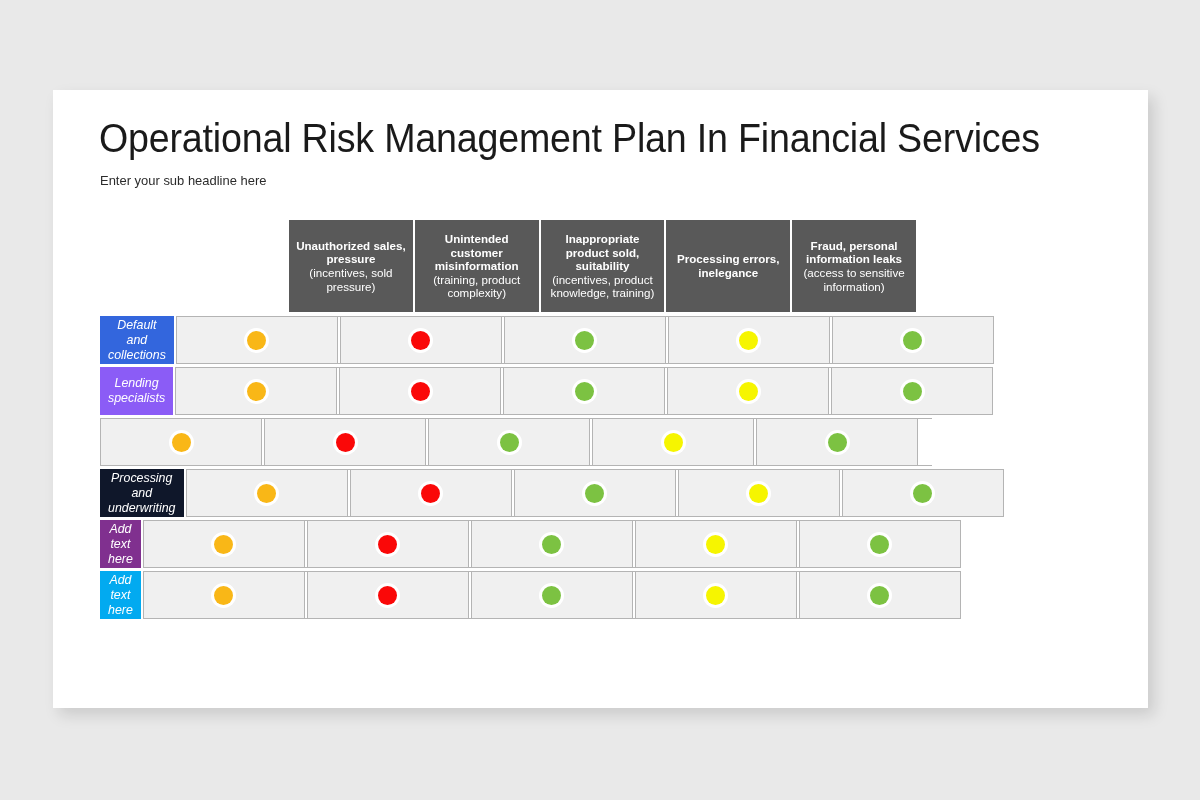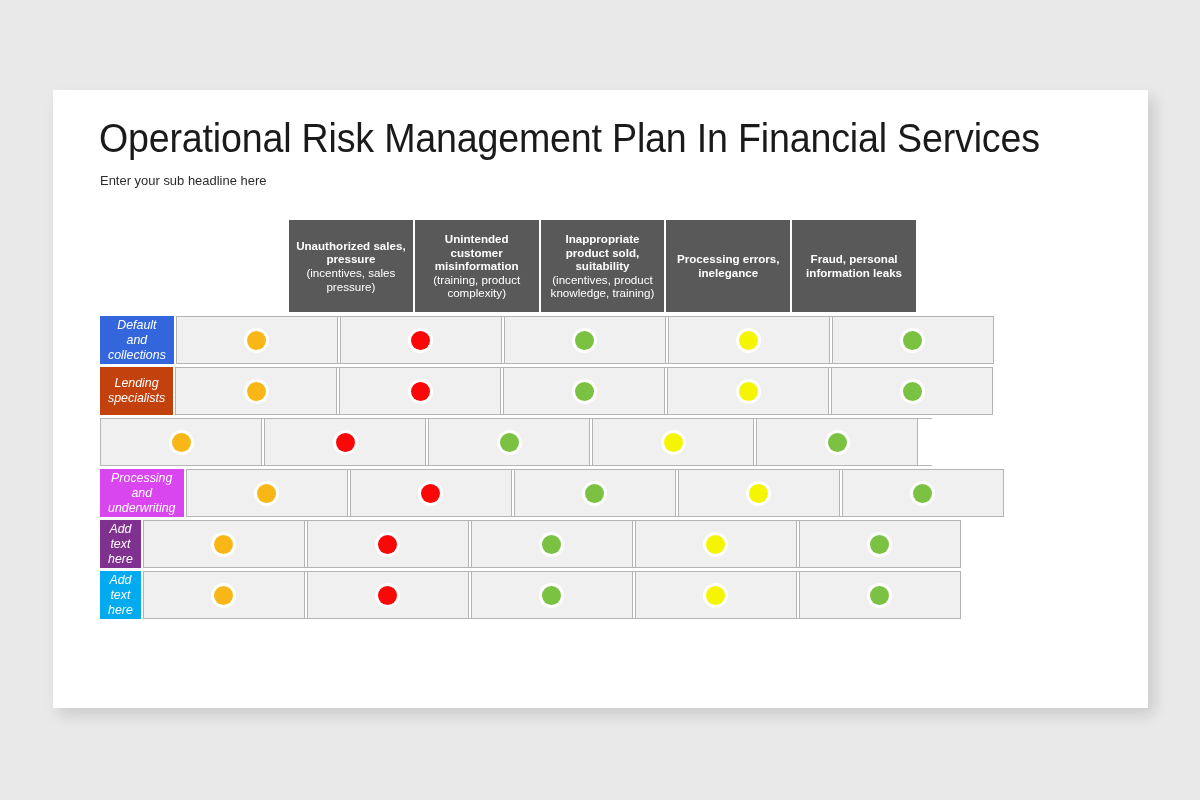--- a/index.html
+++ b/index.html
@@ -149,35 +149,36 @@
 
 <div class="slide">
 
   <div class="title">Operational Risk Management Plan In Financial Services</div>
   <div class="subtitle">Enter your sub headline here</div>
 
   <div class="matrix">
     <div class="matrix-head">
         <div class="head-cell" style="background: rgb(89, 89, 89); color: rgb(255, 255, 255);">
           <div class="head-main">Unauthorized sales, pressure</div>
-          <div class="head-sub">(incentives, sales pressure)</div>
+          <div class="head-sub">(incentives, sold pressure)</div>
         </div>
         <div class="head-cell" style="background: rgb(89, 89, 89); color: rgb(255, 255, 255);">
           <div class="head-main">Unintended customer misinformation</div>
           <div class="head-sub">(training, product complexity)</div>
         </div>
         <div class="head-cell" style="background: rgb(89, 89, 89); color: rgb(255, 255, 255);">
           <div class="head-main">Inappropriate product sold, suitability</div>
           <div class="head-sub">(incentives, product knowledge, training)</div>
         </div>
         <div class="head-cell" style="background: rgb(89, 89, 89); color: rgb(255, 255, 255);">
           <div class="head-main">Processing errors, inelegance</div>
         </div>
         <div class="head-cell" style="background: rgb(89, 89, 89); color: rgb(255, 255, 255);">
           <div class="head-main">Fraud, personal information leaks</div>
+          <div class="head-sub">(access to sensitive information)</div>
         </div>
       </div>
     <div class="matrix-body">
         <div class="mrow">
           <div class="row-label" style="background: rgb(51, 102, 221);">Default and collections</div>
           <div class="cells" style="border-top-color: rgb(180, 180, 180); border-bottom-color: rgb(180, 180, 180);">
             <div class="cell" style="background: rgb(240, 240, 240); border-left-color: rgb(180, 180, 180); border-right-color: rgb(180, 180, 180);">
               <div class="dot" style="background: rgb(249, 183, 23);"></div>
             </div>
             <div class="cell" style="background: rgb(240, 240, 240); border-left-color: rgb(180, 180, 180); border-right-color: rgb(180, 180, 180);">
@@ -188,60 +189,60 @@
             </div>
             <div class="cell" style="background: rgb(240, 240, 240); border-left-color: rgb(180, 180, 180); border-right-color: rgb(180, 180, 180);">
               <div class="dot" style="background: rgb(246, 245, 0);"></div>
             </div>
             <div class="cell" style="background: rgb(240, 240, 240); border-left-color: rgb(180, 180, 180); border-right-color: rgb(180, 180, 180);">
               <div class="dot" style="background: rgb(124, 194, 66);"></div>
             </div>
           </div>
         </div>
         <div class="mrow">
-          <div class="row-label" style="background: #c2410c;">Lending specialists</div>
-          <div class="cells" style="border-top-color: rgb(180, 180, 180); border-bottom-color: rgb(180, 180, 180);">
-            <div class="cell" style="background: rgb(240, 240, 240); border-left-color: rgb(180, 180, 180); border-right-color: rgb(180, 180, 180);">
-              <div class="dot" style="background: rgb(249, 183, 23);"></div>
-            </div>
-            <div class="cell" style="background: rgb(240, 240, 240); border-left-color: rgb(180, 180, 180); border-right-color: rgb(180, 180, 180);">
-              <div class="dot" style="background: rgb(250, 8, 8);"></div>
-            </div>
-            <div class="cell" style="background: rgb(240, 240, 240); border-left-color: rgb(180, 180, 180); border-right-color: rgb(180, 180, 180);">
-              <div class="dot" style="background: rgb(124, 194, 66);"></div>
-            </div>
-            <div class="cell" style="background: rgb(240, 240, 240); border-left-color: rgb(180, 180, 180); border-right-color: rgb(180, 180, 180);">
-              <div class="dot" style="background: rgb(246, 245, 0);"></div>
-            </div>
-            <div class="cell" style="background: rgb(240, 240, 240); border-left-color: rgb(180, 180, 180); border-right-color: rgb(180, 180, 180);">
-              <div class="dot" style="background: rgb(124, 194, 66);"></div>
-            </div>
-          </div>
-        </div>
-        <div class="mrow">
-          <div class="cells" style="border-top-color: rgb(180, 180, 180); border-bottom-color: rgb(180, 180, 180);">
-            <div class="cell" style="background: rgb(240, 240, 240); border-left-color: rgb(180, 180, 180); border-right-color: rgb(180, 180, 180);">
-              <div class="dot" style="background: rgb(249, 183, 23);"></div>
-            </div>
-            <div class="cell" style="background: rgb(240, 240, 240); border-left-color: rgb(180, 180, 180); border-right-color: rgb(180, 180, 180);">
-              <div class="dot" style="background: rgb(250, 8, 8);"></div>
-            </div>
-            <div class="cell" style="background: rgb(240, 240, 240); border-left-color: rgb(180, 180, 180); border-right-color: rgb(180, 180, 180);">
-              <div class="dot" style="background: rgb(124, 194, 66);"></div>
-            </div>
-            <div class="cell" style="background: rgb(240, 240, 240); border-left-color: rgb(180, 180, 180); border-right-color: rgb(180, 180, 180);">
-              <div class="dot" style="background: rgb(246, 245, 0);"></div>
-            </div>
-            <div class="cell" style="background: rgb(240, 240, 240); border-left-color: rgb(180, 180, 180); border-right-color: rgb(180, 180, 180);">
-              <div class="dot" style="background: rgb(124, 194, 66);"></div>
-            </div>
-          </div>
-        </div>
-        <div class="mrow">
-          <div class="row-label" style="background: #d946ef;">Processing and underwriting</div>
+          <div class="row-label" style="background: #8b5cf6;">Lending specialists</div>
+          <div class="cells" style="border-top-color: rgb(180, 180, 180); border-bottom-color: rgb(180, 180, 180);">
+            <div class="cell" style="background: rgb(240, 240, 240); border-left-color: rgb(180, 180, 180); border-right-color: rgb(180, 180, 180);">
+              <div class="dot" style="background: rgb(249, 183, 23);"></div>
+            </div>
+            <div class="cell" style="background: rgb(240, 240, 240); border-left-color: rgb(180, 180, 180); border-right-color: rgb(180, 180, 180);">
+              <div class="dot" style="background: rgb(250, 8, 8);"></div>
+            </div>
+            <div class="cell" style="background: rgb(240, 240, 240); border-left-color: rgb(180, 180, 180); border-right-color: rgb(180, 180, 180);">
+              <div class="dot" style="background: rgb(124, 194, 66);"></div>
+            </div>
+            <div class="cell" style="background: rgb(240, 240, 240); border-left-color: rgb(180, 180, 180); border-right-color: rgb(180, 180, 180);">
+              <div class="dot" style="background: rgb(246, 245, 0);"></div>
+            </div>
+            <div class="cell" style="background: rgb(240, 240, 240); border-left-color: rgb(180, 180, 180); border-right-color: rgb(180, 180, 180);">
+              <div class="dot" style="background: rgb(124, 194, 66);"></div>
+            </div>
+          </div>
+        </div>
+        <div class="mrow">
+          <div class="cells" style="border-top-color: rgb(180, 180, 180); border-bottom-color: rgb(180, 180, 180);">
+            <div class="cell" style="background: rgb(240, 240, 240); border-left-color: rgb(180, 180, 180); border-right-color: rgb(180, 180, 180);">
+              <div class="dot" style="background: rgb(249, 183, 23);"></div>
+            </div>
+            <div class="cell" style="background: rgb(240, 240, 240); border-left-color: rgb(180, 180, 180); border-right-color: rgb(180, 180, 180);">
+              <div class="dot" style="background: rgb(250, 8, 8);"></div>
+            </div>
+            <div class="cell" style="background: rgb(240, 240, 240); border-left-color: rgb(180, 180, 180); border-right-color: rgb(180, 180, 180);">
+              <div class="dot" style="background: rgb(124, 194, 66);"></div>
+            </div>
+            <div class="cell" style="background: rgb(240, 240, 240); border-left-color: rgb(180, 180, 180); border-right-color: rgb(180, 180, 180);">
+              <div class="dot" style="background: rgb(246, 245, 0);"></div>
+            </div>
+            <div class="cell" style="background: rgb(240, 240, 240); border-left-color: rgb(180, 180, 180); border-right-color: rgb(180, 180, 180);">
+              <div class="dot" style="background: rgb(124, 194, 66);"></div>
+            </div>
+          </div>
+        </div>
+        <div class="mrow">
+          <div class="row-label" style="background: #0f172a;">Processing and underwriting</div>
           <div class="cells" style="border-top-color: rgb(180, 180, 180); border-bottom-color: rgb(180, 180, 180);">
             <div class="cell" style="background: rgb(240, 240, 240); border-left-color: rgb(180, 180, 180); border-right-color: rgb(180, 180, 180);">
               <div class="dot" style="background: rgb(249, 183, 23);"></div>
             </div>
             <div class="cell" style="background: rgb(240, 240, 240); border-left-color: rgb(180, 180, 180); border-right-color: rgb(180, 180, 180);">
               <div class="dot" style="background: rgb(250, 8, 8);"></div>
             </div>
             <div class="cell" style="background: rgb(240, 240, 240); border-left-color: rgb(180, 180, 180); border-right-color: rgb(180, 180, 180);">
               <div class="dot" style="background: rgb(124, 194, 66);"></div>
             </div>

